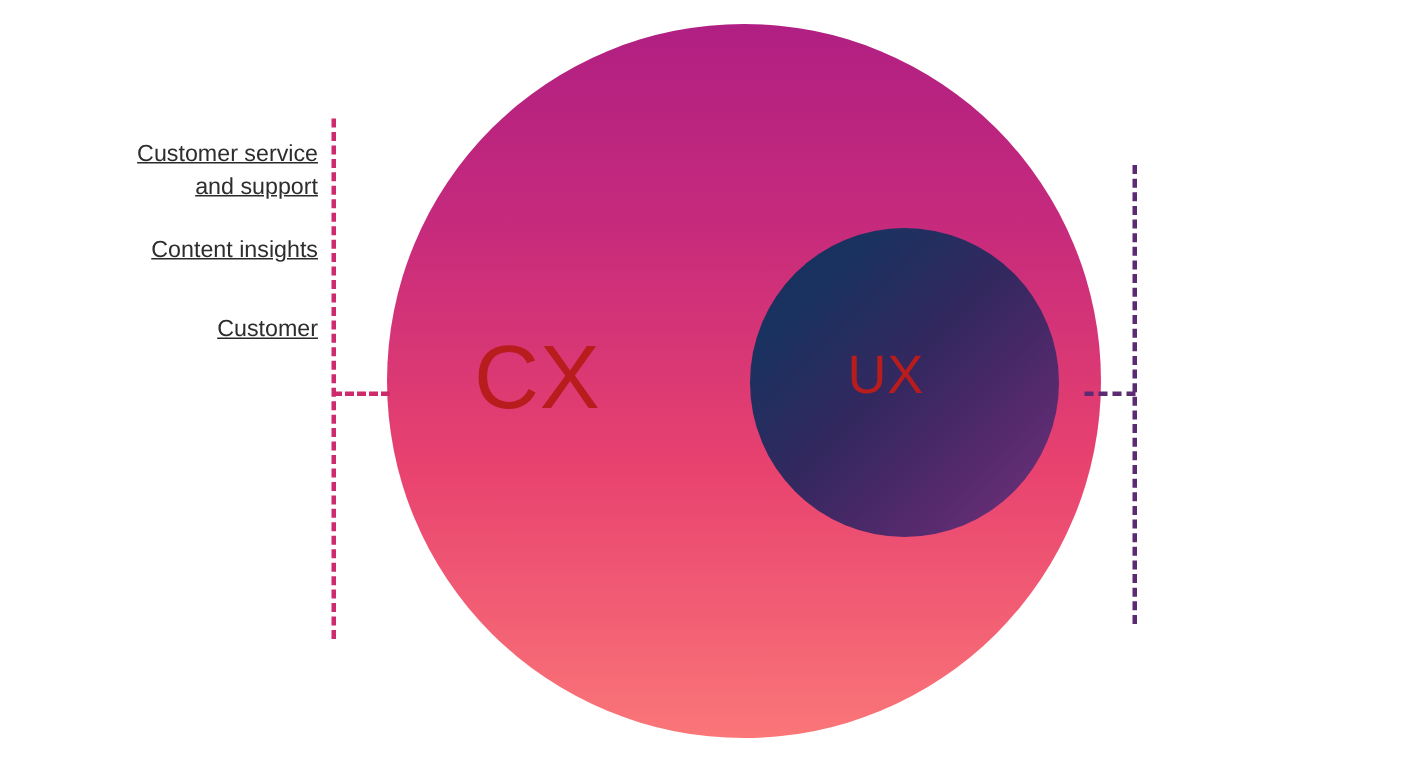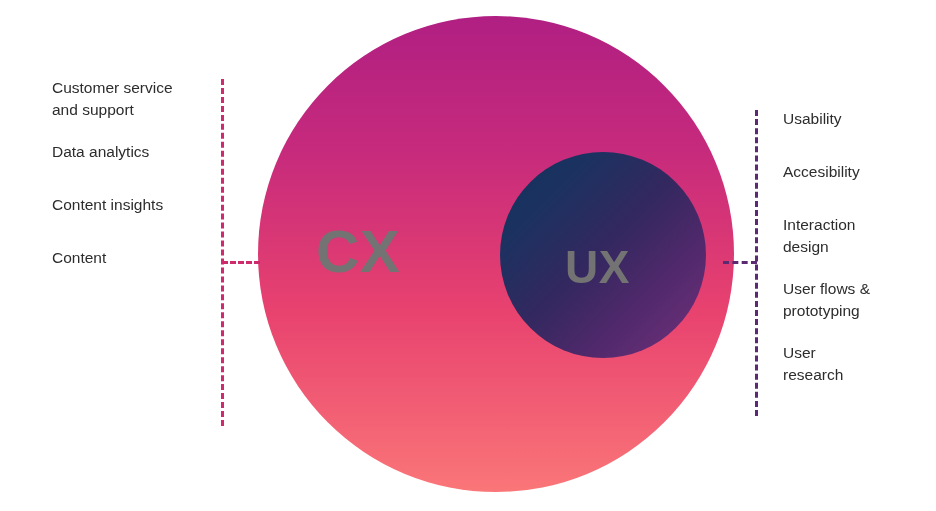--- a/index.html
+++ b/index.html
@@ -37,35 +37,35 @@
     position: absolute;
     left: 500px;
     top: 152px;
     width: 206px;
     height: 206px;
     border-radius: 50%;
     background: linear-gradient(135deg, #11305a 0%, #1b3260 22%, #33285f 48%, #52296c 72%, #74317c 100%);
   }
   .circle-label {
     position: absolute;
-    color: #737373;
-    font-weight: bold;
+    color: #b91c1c;
+    font-weight: normal;
     letter-spacing: 0.5px;
     line-height: 1;
     white-space: nowrap;
   }
   .label-cx {
     left: 316px;
     top: 222px;
     font-size: 60px;
   }
   .label-ux {
     left: 565px;
-    top: 244px;
-    font-size: 46px;
+    top: 232px;
+    font-size: 36px;
   }
 
   
   .dash-v {
     position: absolute;
     width: 0;
     border-left-width: 3px;
     border-left-style: dashed;
   }
   .dash-h {
@@ -98,23 +98,24 @@
     width: 34px;
     border-top-color: #5b2a72;
   }
 
   
   .list {
     position: absolute;
   }
   .list-left {
     left: 52px;
-    top: 77px;
+    top: 92px;
     width: 160px;
-    text-align: left;
+    text-align: right;
+    text-decoration: underline;
   }
   .list-right {
     left: 783px;
     top: 108px;
     width: 145px;
     text-align: left;
   }
   .list-item {
     font-size: 15.5px;
     line-height: 1.42;
@@ -148,29 +149,18 @@
 
   <div class="dash-v dash-left-v"></div>
   <div class="dash-h dash-left-h"></div>
 
   <div class="dash-v dash-right-v"></div>
   <div class="dash-h dash-right-h"></div>
 
   <div class="list list-left">
     <div class="list-item two-line">Customer service
 and support</div>
-    <div class="list-item">Data analytics</div>
     <div class="list-item">Content insights</div>
-    <div class="list-item">Content</div>
+    <div class="list-item">Customer</div>
   </div>
 
-  <div class="list list-right">
-    <div class="list-item">Usability</div>
-    <div class="list-item">Accesibility</div>
-    <div class="list-item two-line">Interaction
-design</div>
-    <div class="list-item two-line">User flows &amp;
-prototyping</div>
-    <div class="list-item two-line">User
-research</div>
-  </div>
 
 </div>
 
 </body></html>

